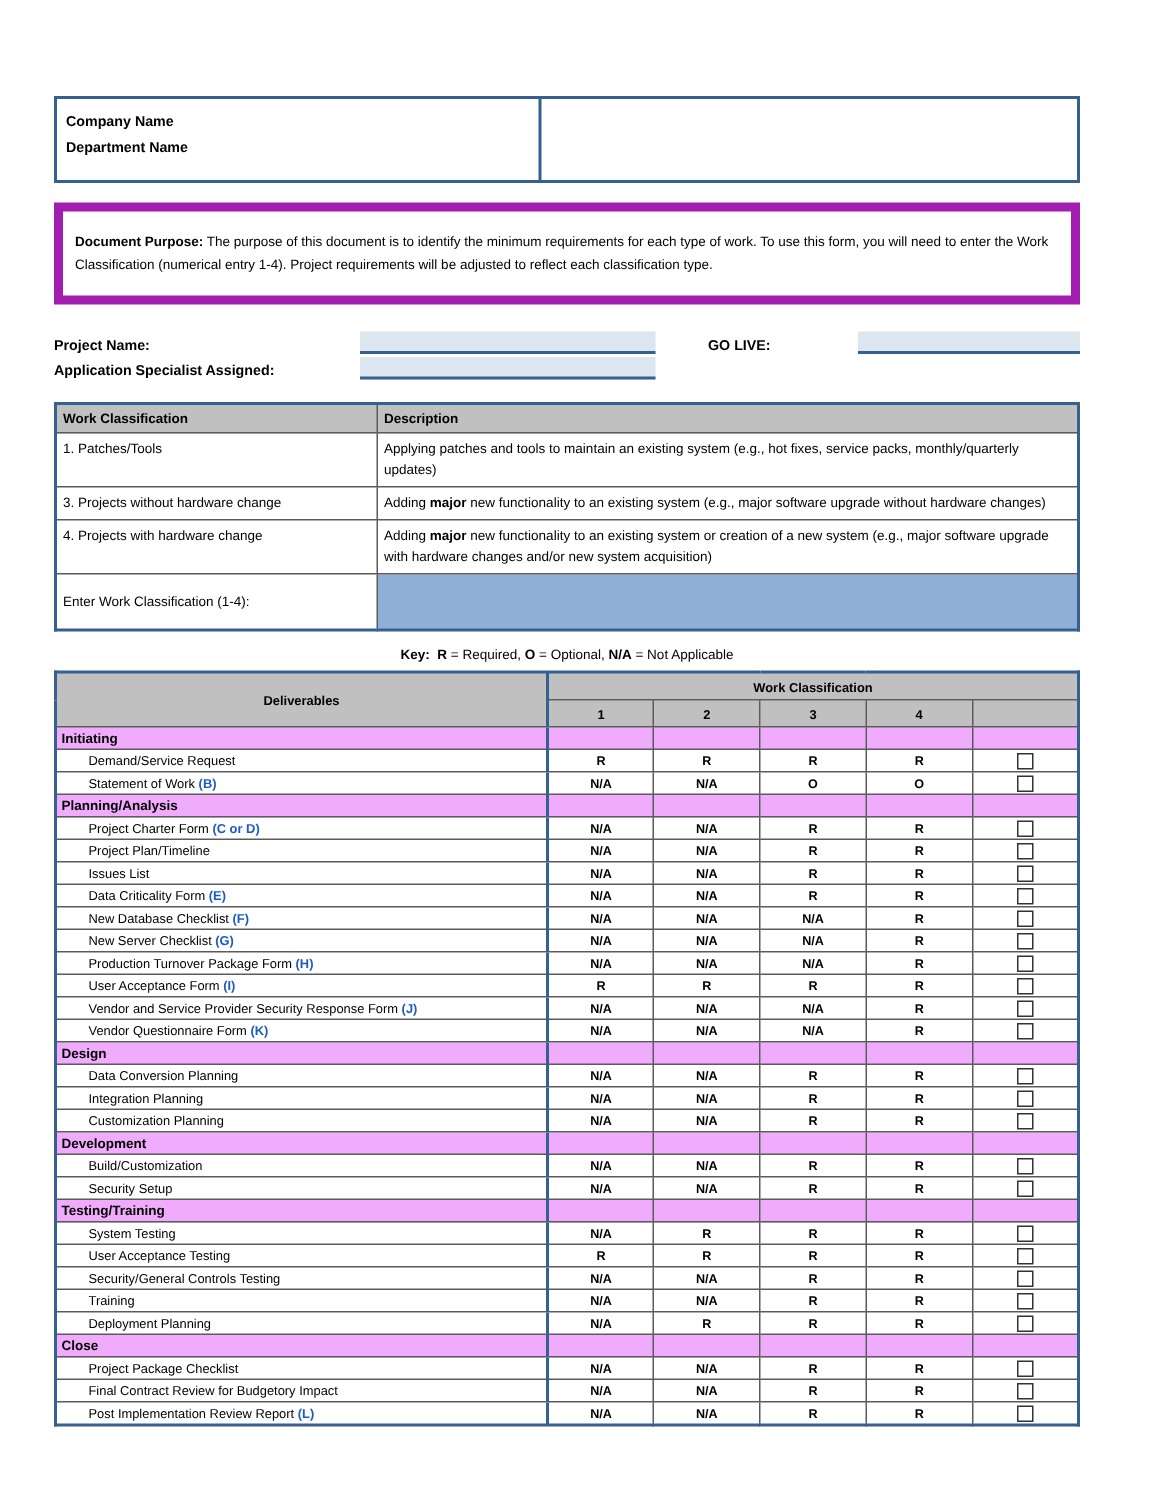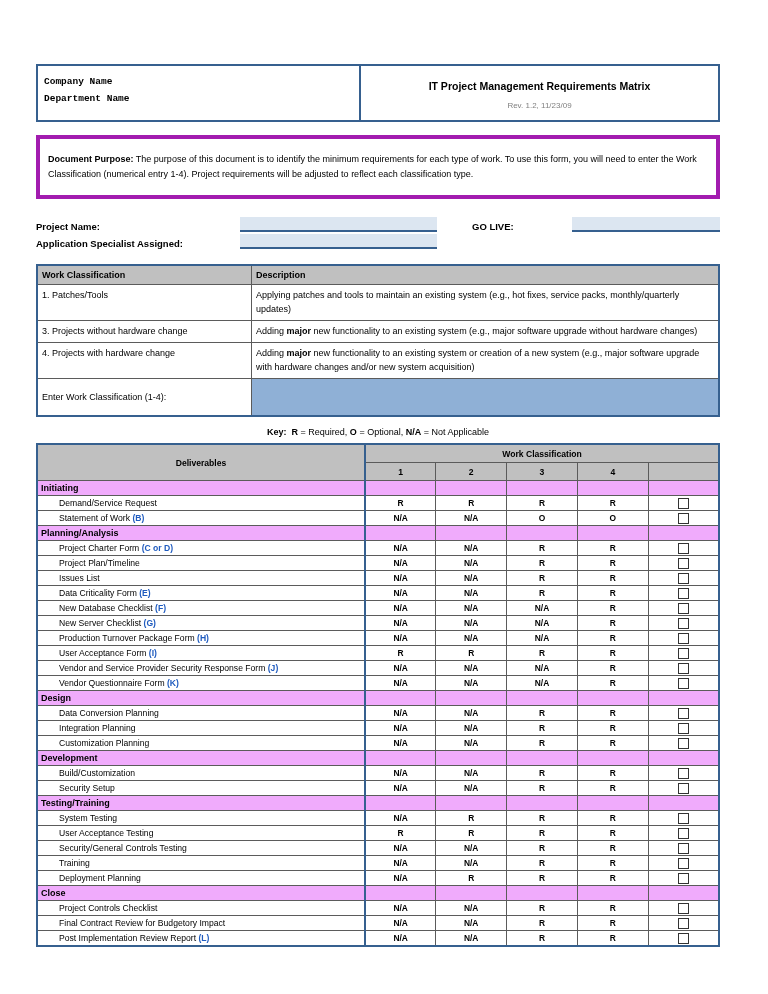--- a/index.html
+++ b/index.html
@@ -34,21 +34,20 @@
     display: flex;
     border: 2px solid #36608f;
     box-sizing: border-box;
     height: 58px;
   }
   .title-left {
     width: 47.5%;
     box-sizing: border-box;
     border-right: 2px solid #36608f;
     padding: 7px 6px 4px 6px;
-    font-family: Liberation Mono, monospace;
   }
   .title-left .line {
     font-weight: bold;
     font-size: 9.5px;
     line-height: 17px;
   }
   .title-right {
     flex: 1;
     box-sizing: border-box;
     padding-top: 14px;
@@ -60,21 +59,21 @@
   }
   .doc-rev {
     font-size: 8px;
     color: #808080;
     margin-top: 9px;
   }
 
   
   .purpose-block {
     margin-top: 13px;
-    border: 4px solid #a21caf;
+    border: 6px solid #a21caf;
     box-sizing: border-box;
     padding: 13px 10px 13px 8px;
     min-height: 56px;
   }
   .purpose-text {
     font-size: 9px;
     line-height: 15px;
   }
   .purpose-text b { font-weight: bold; }
 
@@ -230,24 +229,20 @@
 </head>
 <body>
 
 <div class="page">
   <div class="inner">
 
     <div class="title-block">
       <div class="title-left">
         <div class="line">Company Name</div>
         <div class="line">Department Name</div>
-      </div>
-      <div class="title-right">
-        <div class="doc-title">IT Project Management Requirements Matrix</div>
-        <div class="doc-rev">Rev. 1.2, 11/23/09</div>
       </div>
     </div>
 
     <div class="purpose-block">
       <div class="purpose-text"><b>Document Purpose:</b><span> The purpose of this document is to identify the minimum requirements for each type of work.  To use this form, you will need to enter the Work Classification (numerical entry 1-4).  Project requirements will be adjusted to reflect each classification type.</span></div>
     </div>
 
     <div class="fields">
       <div class="field-row">
         <div class="field-label">Project Name:</div>
@@ -526,21 +521,21 @@
           </tr>
           <tr class="section-row">
             <td class="deliv">Close</td>
             <td class="c-n"></td>
             <td class="c-n"></td>
             <td class="c-n"></td>
             <td class="c-n"></td>
             <td class="c-chk"></td>
           </tr>
           <tr>
-            <td class="deliv"><span>Project Controls Checklist</span></td>
+            <td class="deliv"><span>Project Package Checklist</span></td>
             <td class="val c-n">N/A</td>
             <td class="val c-n">N/A</td>
             <td class="val c-n">R</td>
             <td class="val c-n">R</td>
             <td class="chk c-chk"><span class="checkbox"></span></td>
           </tr>
           <tr>
             <td class="deliv"><span>Final Contract Review for Budgetory Impact</span></td>
             <td class="val c-n">N/A</td>
             <td class="val c-n">N/A</td>

